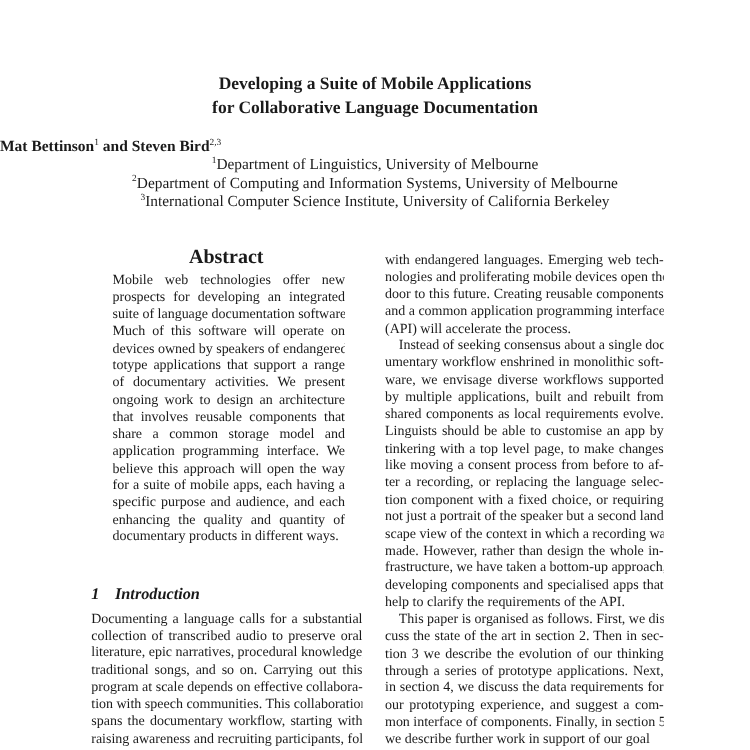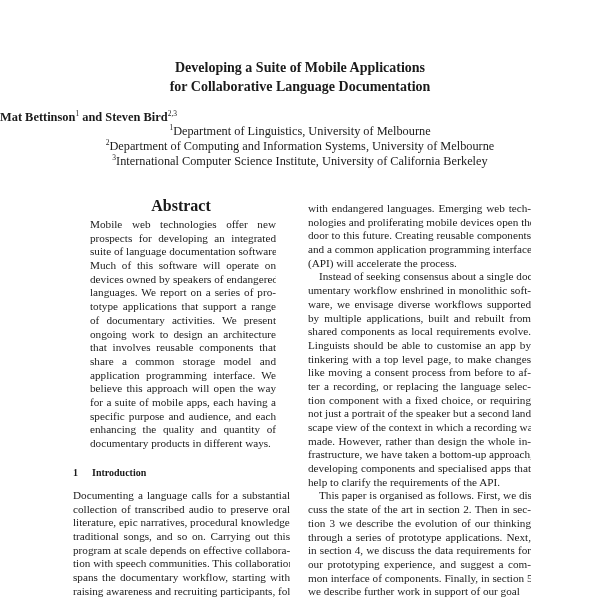--- a/index.html
+++ b/index.html
@@ -6,21 +6,21 @@
   body { width: 600px; height: 600px; overflow: hidden; position: relative; font-family: "Liberation Serif", serif; color: #1a1a1a; }
   .title { position: absolute; left: 0; width: 600px; top: 58px; text-align: center; font-weight: bold; font-size: 14px; line-height: 19px; }
   .authors { position: absolute; left: 0; width: 600px; top: 110px; text-align: left; font-weight: bold; font-size: 12.4px; line-height: 15px; }
   .affils { position: absolute; left: 0; width: 600px; top: 124px; text-align: center; font-size: 12.3px; line-height: 15px; }
   .affils div { white-space: nowrap; text-align: center; }
   sup { font-size: 7.5px; vertical-align: 5px; line-height: 0; font-weight: normal; }
   .abstract-head { position: absolute; left: 72px; width: 218px; top: 197px; text-align: center; font-weight: bold; font-size: 16px; }
   .abstract-body { position: absolute; left: 90px; width: 186px; top: 218px; font-size: 11.2px; line-height: 13.7px; text-align: justify; }
   .abstract-body .ln { display: block; text-align: justify; text-align-last: justify; white-space: nowrap; height: 13.7px; }
   .abstract-body .ln.last { text-align-last: left; }
-  .sec-head { position: absolute; left: 73px; top: 467px; font-weight: bold; font-size: 10px; }
+  .sec-head { position: absolute; left: 73px; top: 467px; font-weight: bold; font-size: 13px; font-style: italic; }
   .sec-head .num { display: inline-block; width: 19px; }
   .col { position: absolute; font-size: 11.2px; line-height: 13.7px; }
   .col.left-intro { left: 73px; width: 217px; top: 489px; }
   .col.right { left: 308px; width: 223px; top: 202px; }
   .ln { display: block; white-space: nowrap; text-align: justify; text-align-last: justify; height: 13.7px; overflow: hidden; }
   .ln.last { text-align-last: left; }
   .ln.indent { text-indent: 11px; }
 </style>
 </head>
 <body>
@@ -40,21 +40,20 @@
   <div><sup>3</sup><span>International Computer Science Institute, University of California Berkeley</span></div>
 </div>
 
 <div class="abstract-head">Abstract</div>
 <div class="abstract-body" id="abstract-body">
     <span class="ln">Mobile web technologies offer new</span>
     <span class="ln">prospects for developing an integrated</span>
     <span class="ln">suite of language documentation software.</span>
     <span class="ln">Much of this software will operate on</span>
     <span class="ln">devices owned by speakers of endangered</span>
-    <span class="ln">languages. We report on a series of pro-</span>
     <span class="ln">totype applications that support a range</span>
     <span class="ln">of documentary activities. We present</span>
     <span class="ln">ongoing work to design an architecture</span>
     <span class="ln">that involves reusable components that</span>
     <span class="ln">share a common storage model and</span>
     <span class="ln">application programming interface. We</span>
     <span class="ln">believe this approach will open the way</span>
     <span class="ln">for a suite of mobile apps, each having a</span>
     <span class="ln">specific purpose and audience, and each</span>
     <span class="ln">enhancing the quality and quantity of</span>

